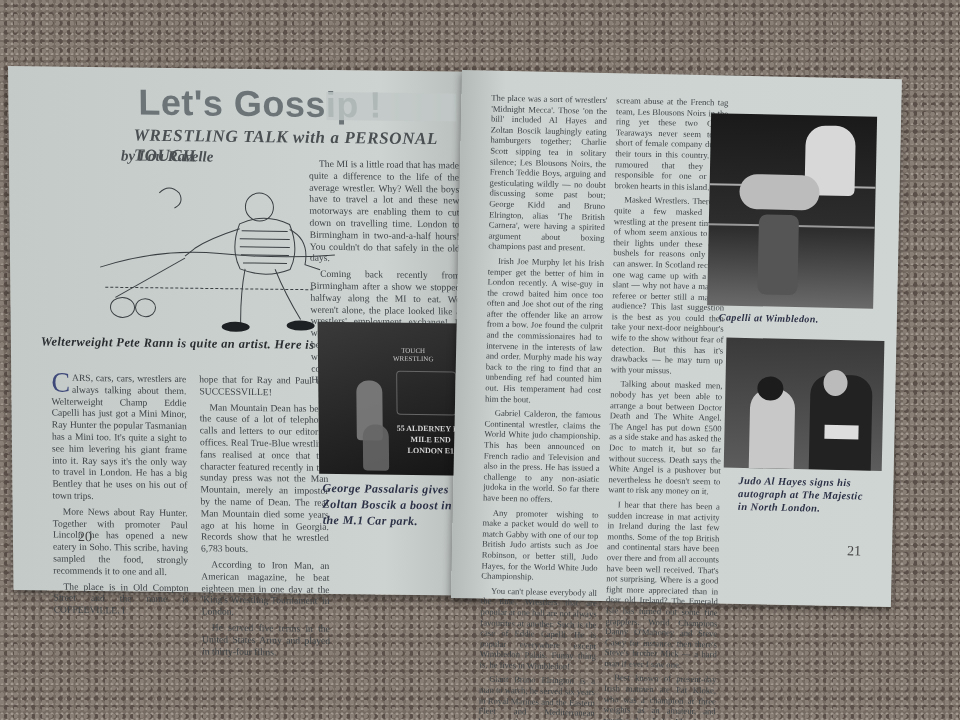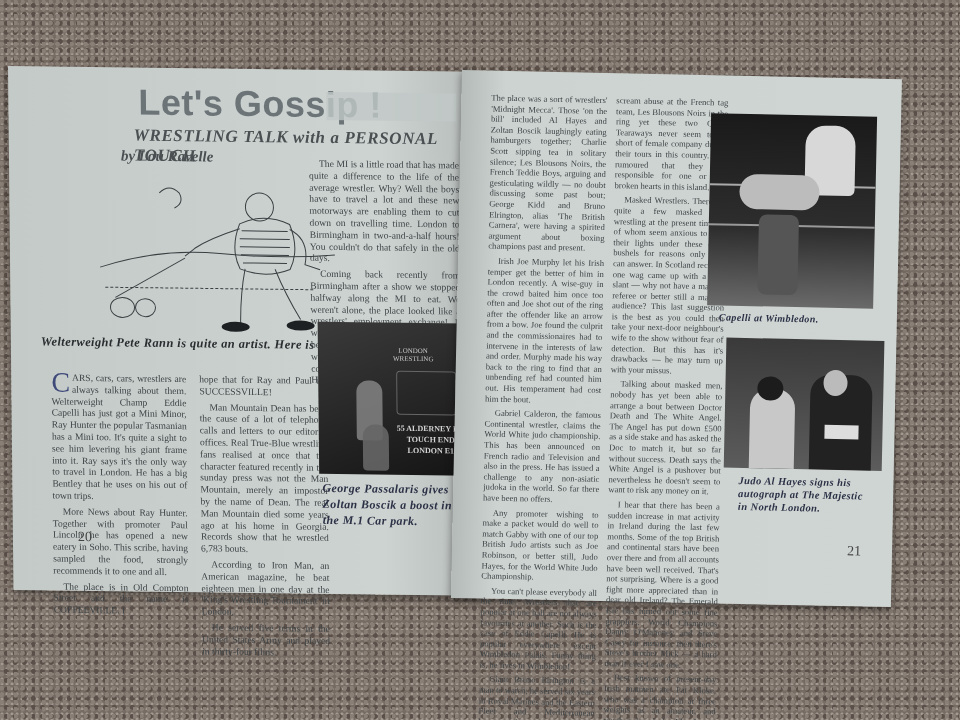--- a/index.html
+++ b/index.html
@@ -121,29 +121,29 @@
 
     <div class="col" style="left:188px;top:305px;width:128px;">
       <p class="noindent">hope that for Ray and Paul it's SUCCESSVILLE!</p>
       <p>Man Mountain Dean has been the cause of a lot of telephone calls and letters to our editorial offices. Real True-Blue wrestling fans realised at once that the character featured recently in the sunday press was not the Man Mountain, merely an impostor by the name of Dean. The real Man Mountain died some years ago at his home in Georgia. Records show that he wrestled 6,783 bouts.</p>
       <p>According to Iron Man, an American magazine, he beat eighteen men in one day at the 'King's Wrestling Tournament' in London.</p>
       <p>He served five terms in the United States Army and played in thirty-four films.</p>
     </div>
 
     <div class="photo" style="left:307px;top:252px;width:148px;height:152px;background:linear-gradient(160deg,#3a3a3a,#151515);">
       <div style="position:absolute;left:75px;top:24px;color:#c8c8c8;font-size:7px;text-align:center;">
-        <div>LONDON</div>
+        <div>TOUCH</div>
         <div>WRESTLING</div>
       </div>
       <div style="position:absolute;left:78px;top:48px;width:58px;height:42px;border:1px solid #666;border-radius:4px;"></div>
       <div style="position:absolute;left:38px;top:58px;width:26px;height:60px;background:#8a8a8a;border-radius:12px 12px 4px 4px;opacity:0.8;"></div>
       <div style="position:absolute;left:44px;top:102px;width:26px;height:46px;background:#666;border-radius:12px 12px 4px 4px;opacity:0.9;"></div>
       <div style="position:absolute;left:78px;top:100px;color:#d5d5d5;font-size:8px;text-align:center;line-height:11px;font-weight:bold;">
         <div>55 ALDERNEY RD</div>
-        <div>TOUCH END</div>
+        <div>MILE END</div>
         <div>LONDON E1</div>
       </div>
     </div>
 
     <div class="caption" style="left:310px;top:410px;width:140px;font-size:12px;line-height:16px;">George Passalaris gives Zoltan Boscik a boost in the M.1 Car park.</div>
 
     <div class="page-num" style="left:65px;top:462px;">20</div>
   </div>
 
   <div class="gutter"></div>

